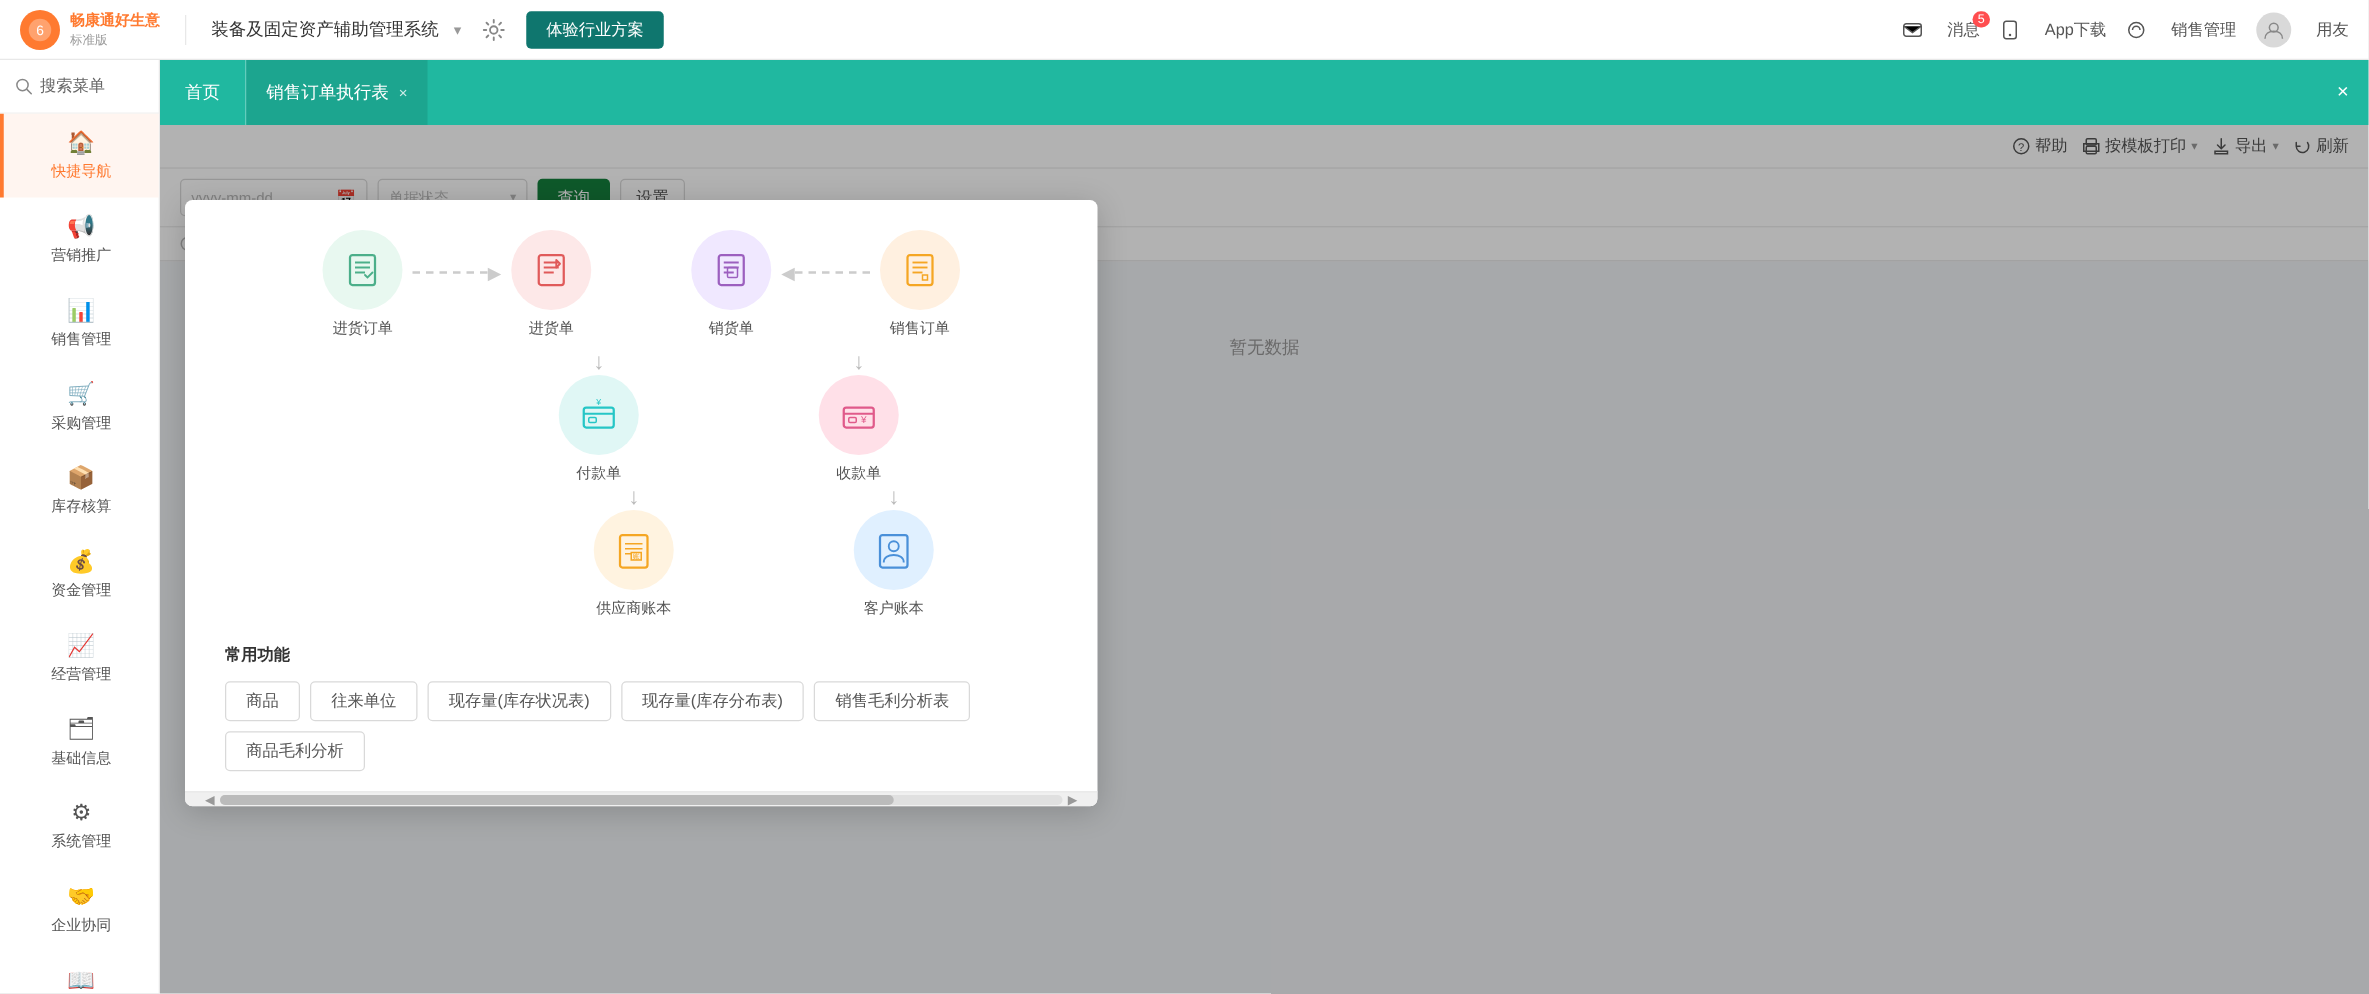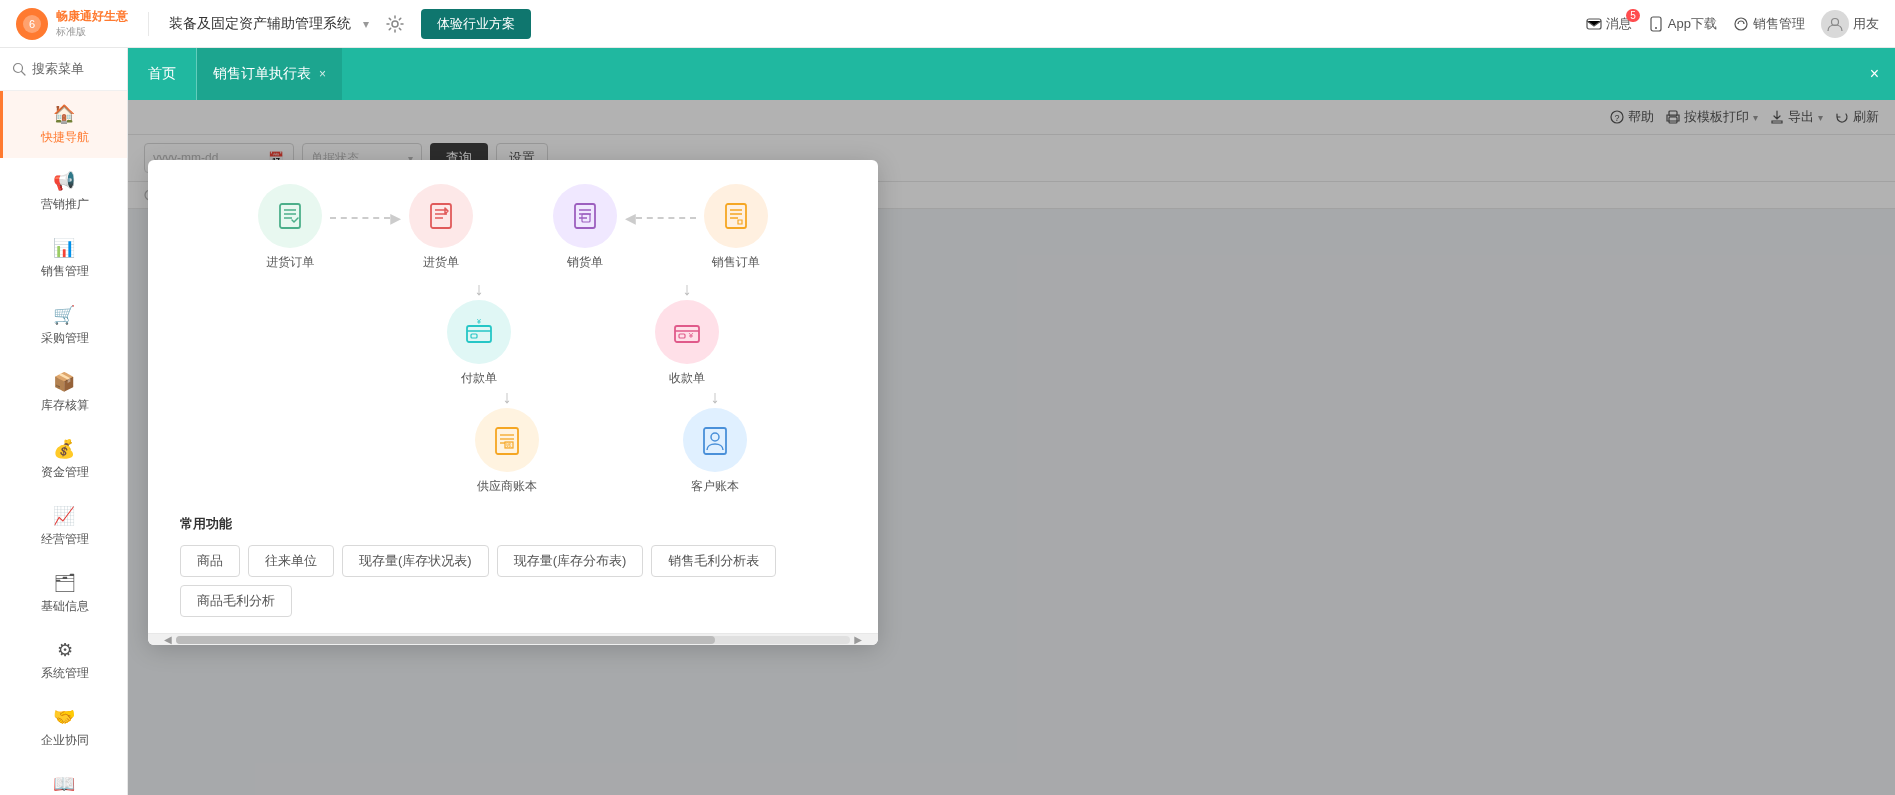--- a/index.html
+++ b/index.html
@@ -16,21 +16,21 @@
       justify-content: space-between;
       flex-shrink: 0;
     }
     .header-left { display: flex; align-items: center; gap: 12px; }
     .logo-area { display: flex; align-items: center; gap: 8px; }
     .logo-icon { width: 32px; height: 32px; background: #ff7a30; border-radius: 50%; display: flex; align-items: center; justify-content: center; }
     .settings-icon { width: 28px; height: 28px; display: flex; align-items: center; justify-content: center; cursor: pointer; color: #666; }
     .experience-btn { background: #0f766e; color: #fff; border: none; padding: 6px 16px; border-radius: 4px; font-size: 13px; cursor: pointer; }
 
     .header-right { display: flex; align-items: center; gap: 16px; }
-    .header-action { display: flex; align-items: center; gap: 4px; font-size: 13px; color: #555; cursor: pointer; position: relative; }
+    .header-action { display: flex; align-items: center; gap: 20px; font-size: 13px; color: #555; cursor: pointer; position: relative; }
     .badge { background: #ff4d4f; color: #fff; border-radius: 8px; font-size: 10px; padding: 1px 4px; position: absolute; top: -6px; right: -8px; }
     .user-avatar { width: 28px; height: 28px; background: #d9d9d9; border-radius: 50%; display: flex; align-items: center; justify-content: center; font-size: 12px; color: #666; }
 
     
     .main-layout { display: flex; flex: 1; overflow: hidden; }
 
     
     .sidebar {
       width: 128px;
       background: #fff;
@@ -91,21 +91,21 @@
     .filter-row {
       background: #fff;
       padding: 8px 16px;
       display: flex;
       align-items: center;
       gap: 8px;
       border-bottom: 1px solid #e8e8e8;
     }
     .date-input { border: 1px solid #d9d9d9; border-radius: 4px; padding: 4px 8px; font-size: 13px; color: #999; height: 30px; width: 150px; display: flex; align-items: center; justify-content: space-between; }
     .status-select { border: 1px solid #d9d9d9; border-radius: 4px; padding: 4px 8px; font-size: 13px; color: #999; height: 30px; width: 120px; display: flex; align-items: center; justify-content: space-between; }
-    .query-btn { background: #404040; color: #fff; border: none; padding: 4px 16px; border-radius: 4px; font-size: 13px; cursor: pointer; height: 30px; }
+    .query-btn { background: #15803d; color: #fff; border: none; padding: 4px 16px; border-radius: 4px; font-size: 13px; cursor: pointer; height: 30px; }
     .setting-btn { background: #fff; color: #555; border: 1px solid #d9d9d9; padding: 4px 12px; border-radius: 4px; font-size: 13px; cursor: pointer; height: 30px; }
 
     
     .more-conditions { background: #fff; padding: 4px 16px; border-bottom: 1px solid #e8e8e8; font-size: 13px; color: #999; display: flex; align-items: center; gap: 4px; }
 
     
     .table-header {
       background: #fff;
       display: flex;
       align-items: center;
@@ -353,20 +353,23 @@
 
       <div class="more-conditions">
         <svg width="12" height="12" viewBox="0 0 12 12">
             <circle cx="6" cy="6" r="5" stroke="#bbb" stroke-width="1.2" fill="none"></circle>
             <text x="6" y="9" text-anchor="middle" font-size="8" fill="#bbb">+</text>
           </svg>
         <span style="cursor:pointer;color:#aaa;">多条件</span>
       </div>
 
 
+      <div class="no-data">
+        <span>暂无数据</span>
+      </div>
 
       <div class="modal-overlay">
         <div class="modal">
           <div class="modal-content">
 
             <div style="margin-bottom:20px;">
 
               <div style="display:flex;align-items:center;justify-content:center;gap:0;margin-bottom:8px;">
 
                 <div class="flow-section" style="cursor:pointer;">

